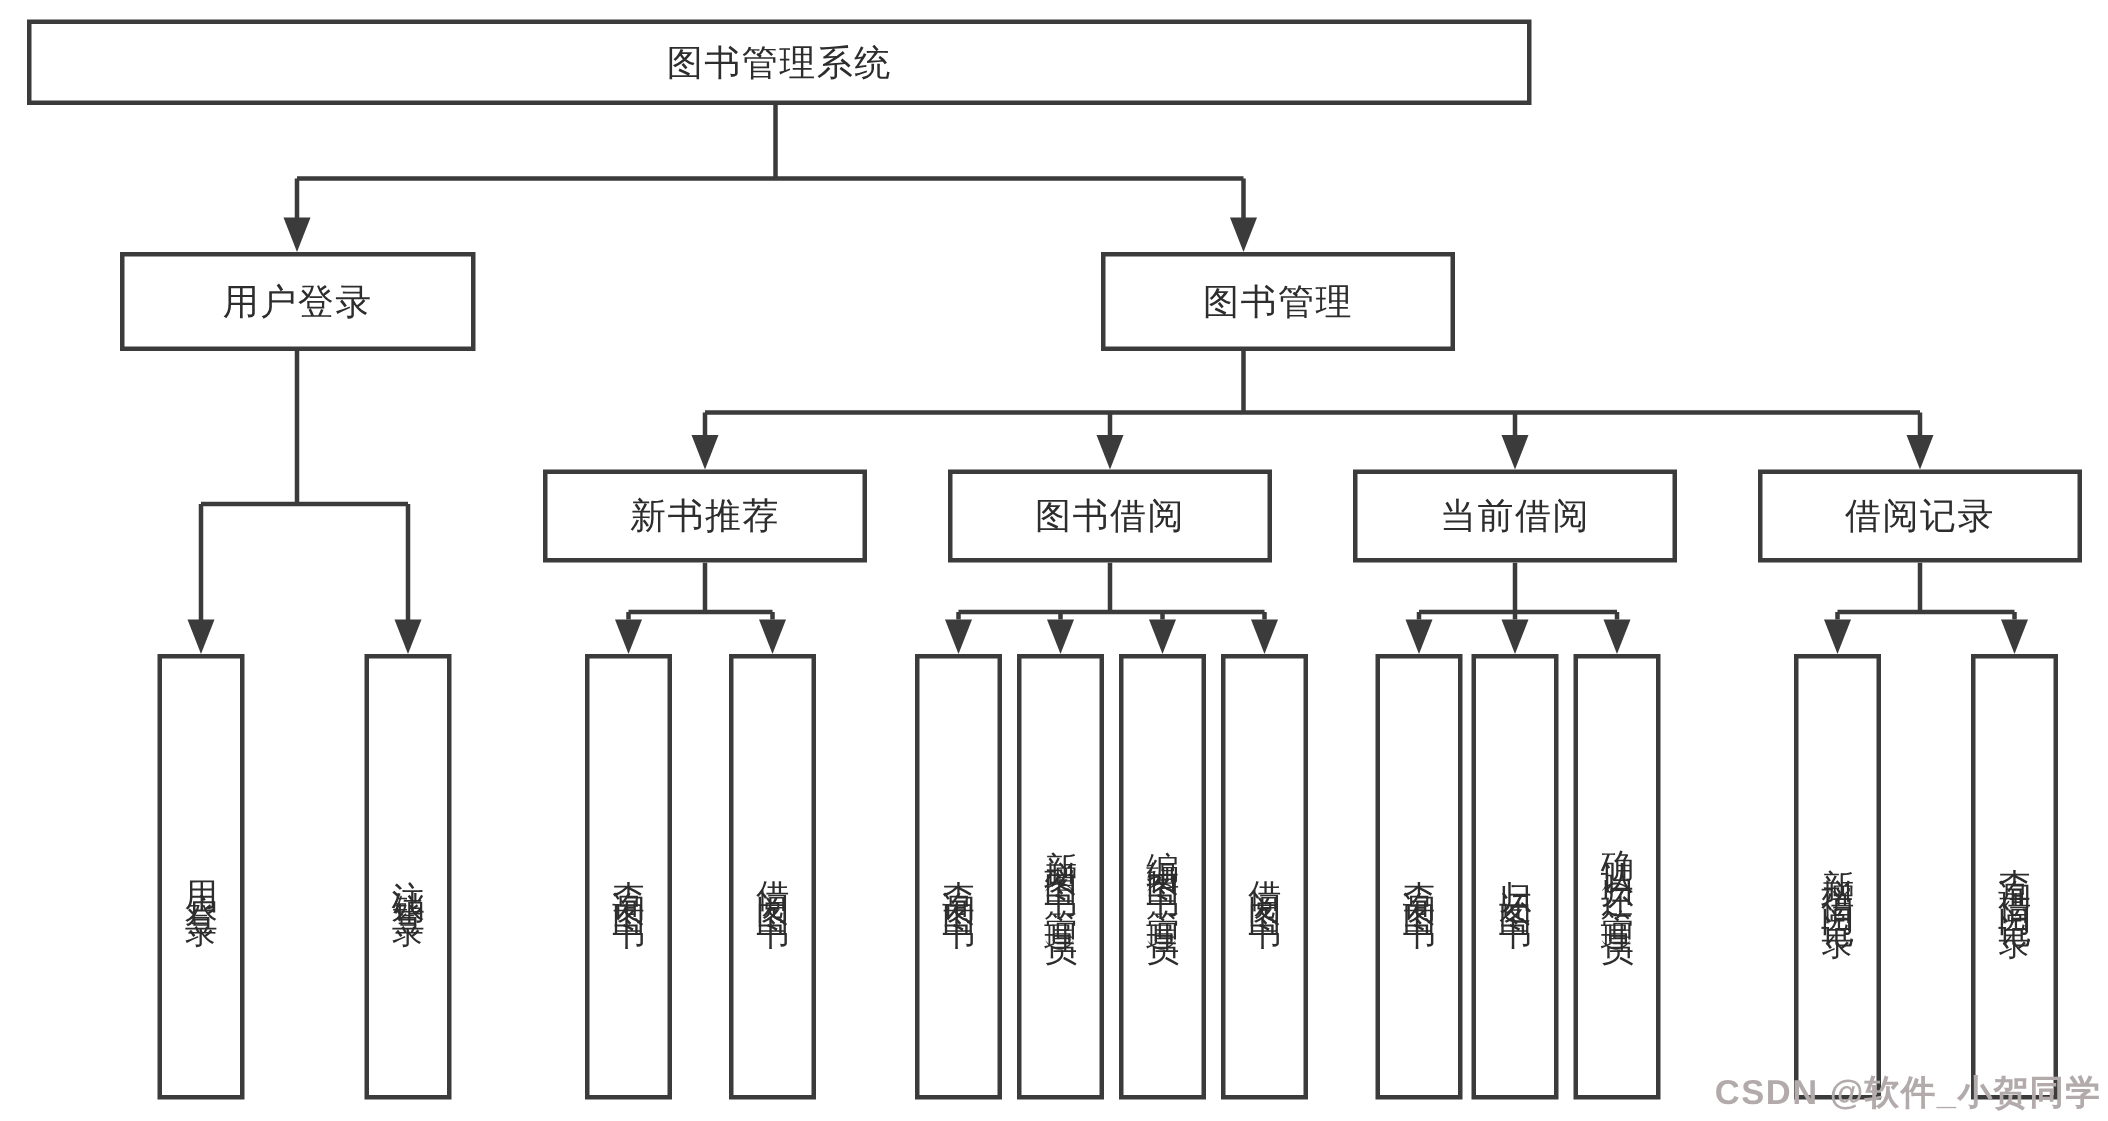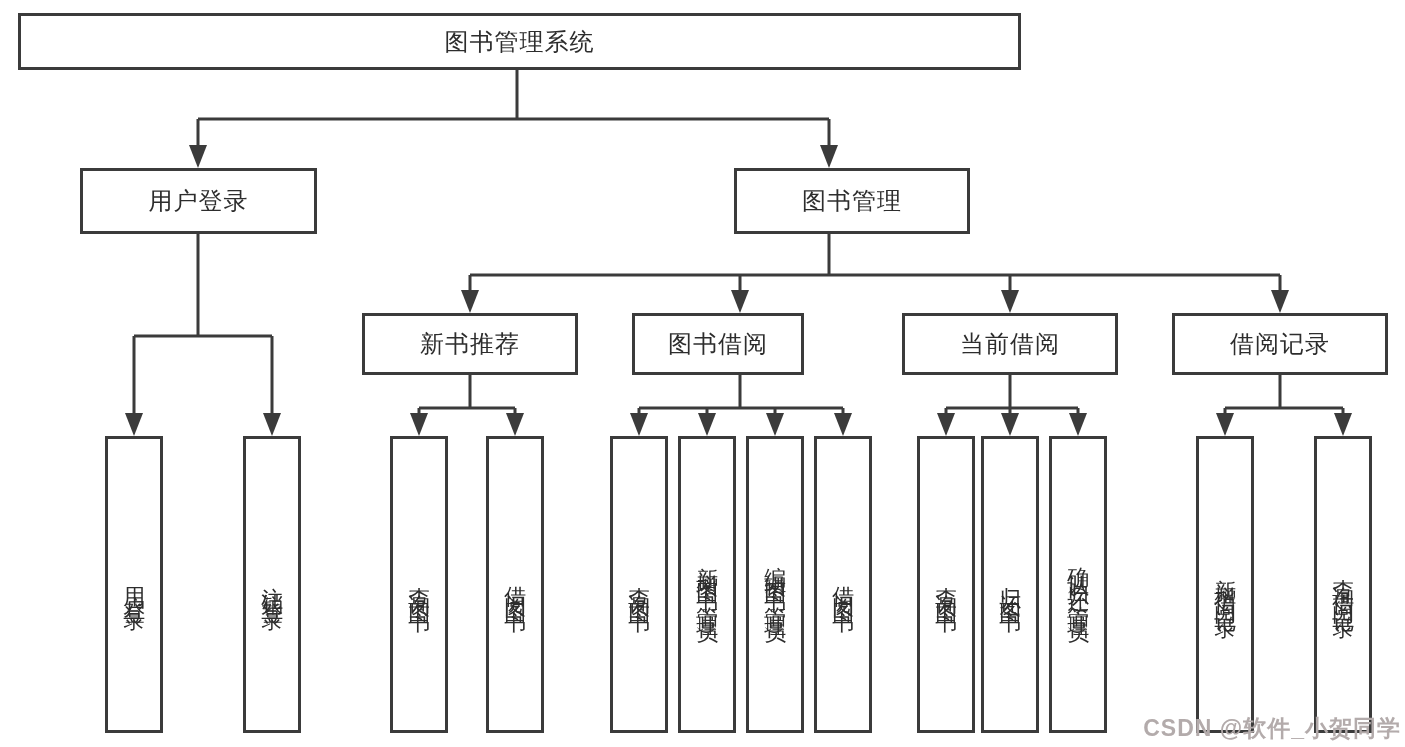--- a/index.html
+++ b/index.html
@@ -34,21 +34,21 @@
     text-orientation:mixed;
     letter-spacing:8px;
     line-height:1.2;
     white-space:nowrap;
   }
   
   #n-root{left:18px;top:13px;width:1003px;height:57px;}
   #n-user-login{left:80px;top:168px;width:237px;height:66px;}
   #n-book-mgmt{left:711px;top:168px;width:236px;height:66px;margin-left:23px;}
   #n-new-book{left:362px;top:313px;width:216px;height:62px;}
-  #n-book-borrow{left:632px;top:313px;width:172px;height:62px;}
+  #n-book-borrow{left:632px;top:313px;width:216px;height:62px;}
   #n-current-borrow{left:902px;top:313px;width:216px;height:62px;}
   #n-borrow-record{left:1172px;top:313px;width:216px;height:62px;}
   
   .leaf{top:436px;width:58px;height:297px;}
   #l-user-login{left:105px;}
   #l-logout{left:243px;}
   #l-nb-query{left:390px;}
   #l-nb-borrow{left:486px;}
   #l-bb-query{left:610px;}
   #l-bb-add{left:678px;}

